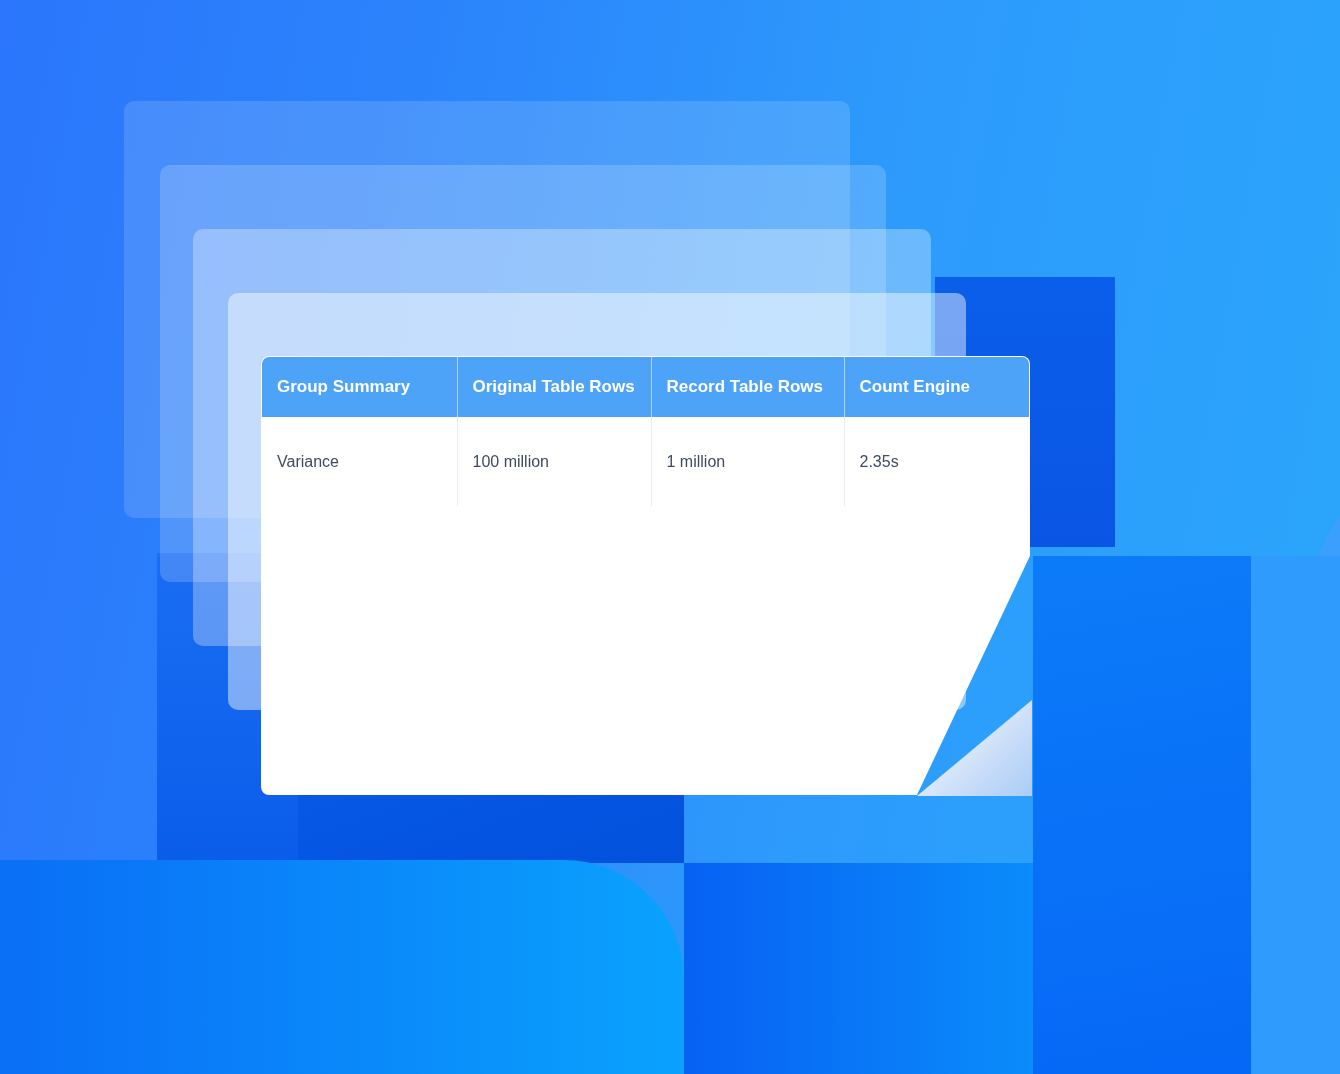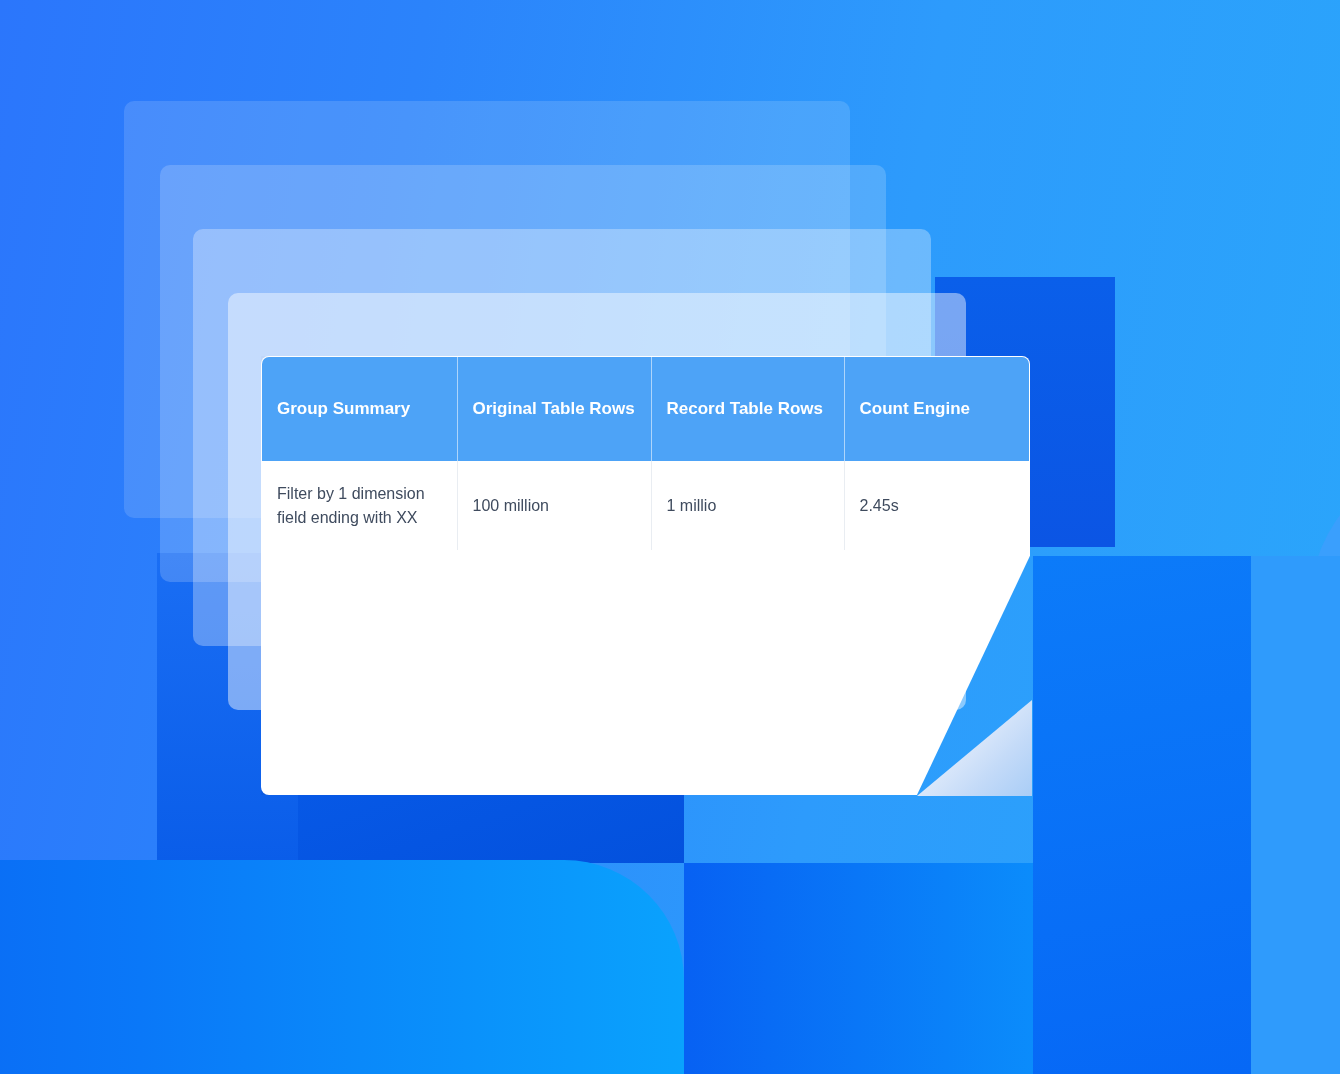--- a/index.html
+++ b/index.html
@@ -104,21 +104,21 @@
     table-layout:fixed;
   }
 
   table.perf thead th {
     background:#4da3f7;
     color:#ffffff;
     font-size:17px;
     font-weight:bold;
     text-align:left;
     padding:0 0 0 15px;
-    height:104px;
+    height:60px;
     vertical-align:middle;
     border-right:1px solid rgba(255,255,255,0.55);
     white-space:nowrap;
   }
   table.perf thead th:last-child { border-right:none; }
 
   table.perf tbody td {
     font-size:16px;
     color:#3f4b5e;
     text-align:left;
@@ -178,24 +178,24 @@
       <thead>
         <tr>
           <th>Group Summary</th>
           <th>Original Table Rows</th>
           <th>Record Table Rows</th>
           <th>Count Engine</th>
         </tr>
       </thead>
       <tbody>
         <tr>
-          <td>Filter by 1 dimension field ending with XX</td>
+          <td>Variance</td>
           <td>100 million</td>
-          <td>1 millio</td>
-          <td>2.45s</td>
+          <td>1 million</td>
+          <td>2.35s</td>
         </tr>
       </tbody>
     </table>
   </div>
 
   <div id="fold-shade"></div>
 
 </div>
 
 </body></html>

